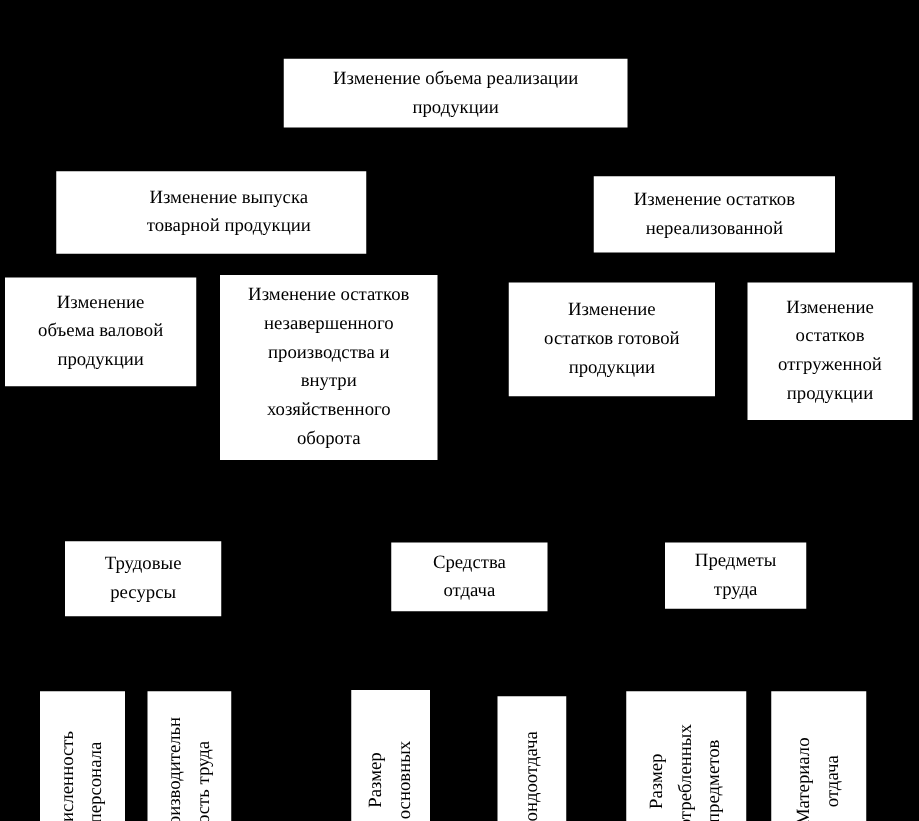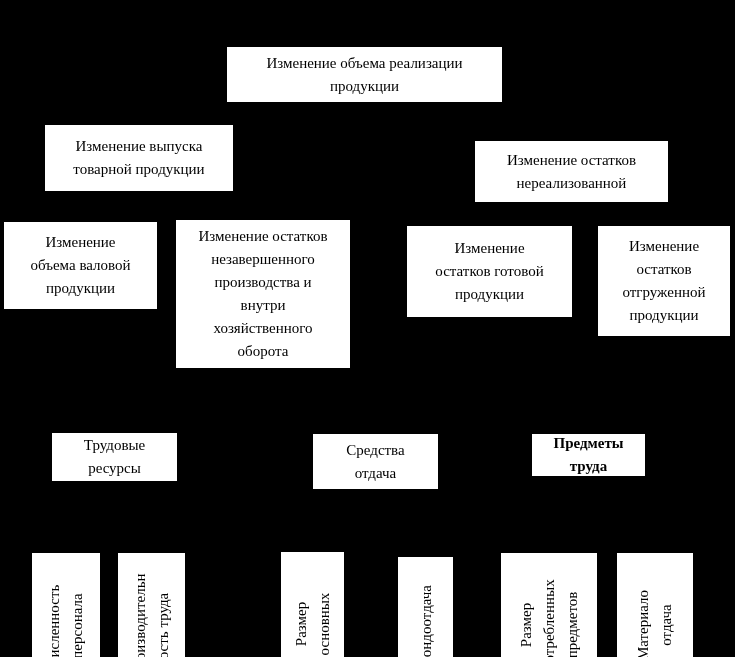--- a/index.html
+++ b/index.html
@@ -47,21 +47,21 @@
 </head>
 <body>
 
 <div id="diagram">
 
   <div class="node" style="left:227px; top:3px; width:275px; height:55px;">
     <span class="label">Изменение объема реализации
 продукции</span>
   </div>
 
-  <div class="node" style="left:45px; top:81px; width:188px; height:66px;">
+  <div class="node" style="left:45px; top:93px; width:220px; height:66px;padding-left:28px;">
     <span class="label">Изменение выпуска
 товарной продукции</span>
   </div>
 
   <div class="node" style="left:475px; top:97px; width:193px; height:61px;">
     <span class="label">Изменение остатков
 нереализованной</span>
   </div>
 
   <div class="node" style="left:4px; top:178px; width:153px; height:87px;">
@@ -85,31 +85,31 @@
 продукции</span>
   </div>
 
   <div class="node" style="left:598px; top:182px; width:132px; height:110px;">
     <span class="label">Изменение
 остатков
 отгруженной
 продукции</span>
   </div>
 
-  <div class="node" style="left:52px; top:389px; width:125px; height:48px;justify-content:center;">
+  <div class="node" style="left:52px; top:389px; width:125px; height:60px;justify-content:center;">
     <span class="label">Трудовые
 ресурсы</span>
   </div>
 
   <div class="node" style="left:313px; top:390px; width:125px; height:55px;">
     <span class="label">Средства
 отдача</span>
   </div>
 
-  <div class="node" style="left:532px; top:390px; width:113px; height:42px;font-weight:bold;">
+  <div class="node" style="left:532px; top:390px; width:113px; height:53px;">
     <span class="label">Предметы
 труда</span>
   </div>
 
   <div class="node vnode" style="left:32px; top:509px; width:68px; height:146px;">
     <span class="label">Численность
 персонала</span>
   </div>
 
   <div class="node vnode" style="left:118px; top:509px; width:67px; height:146px;">

